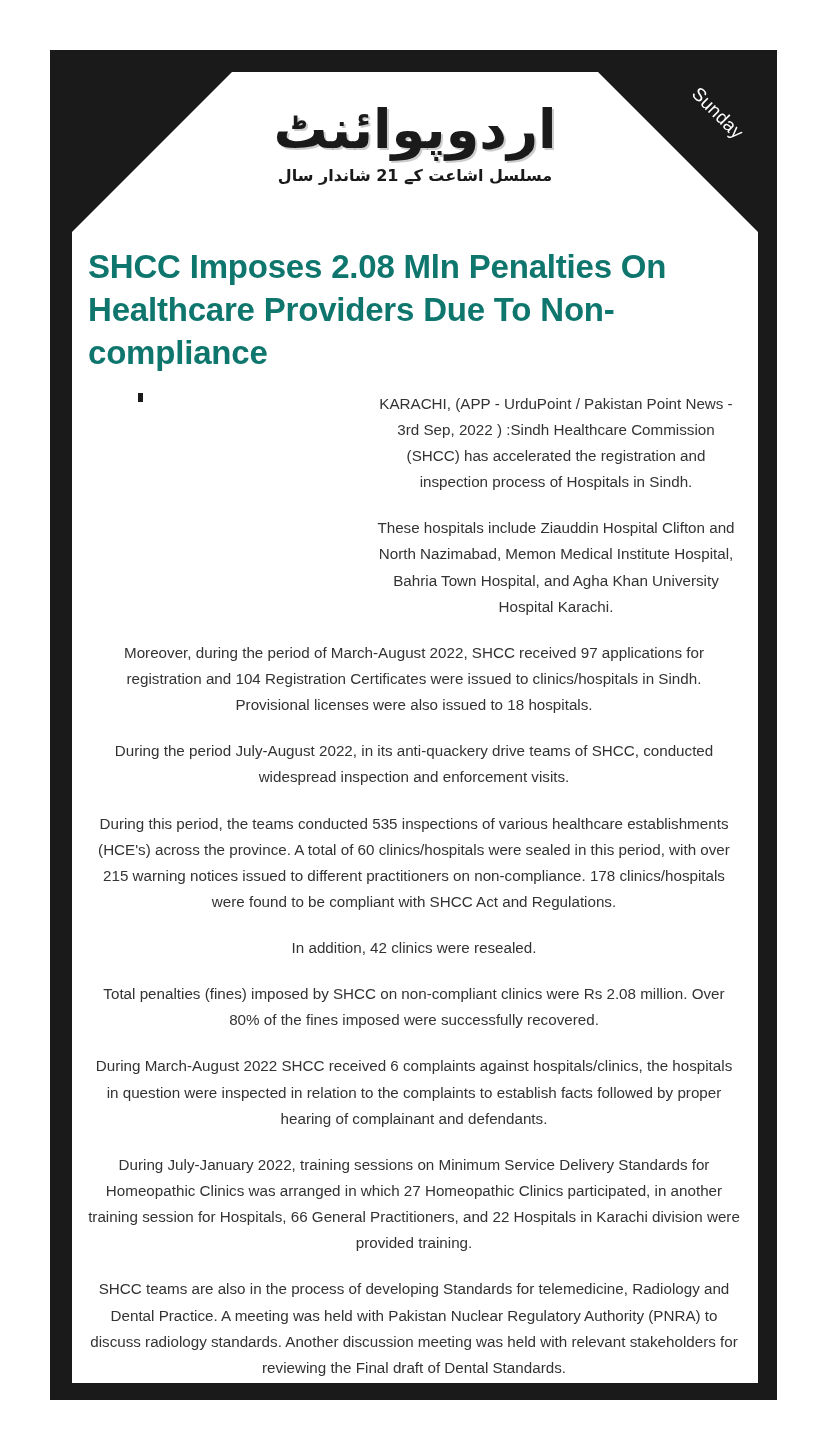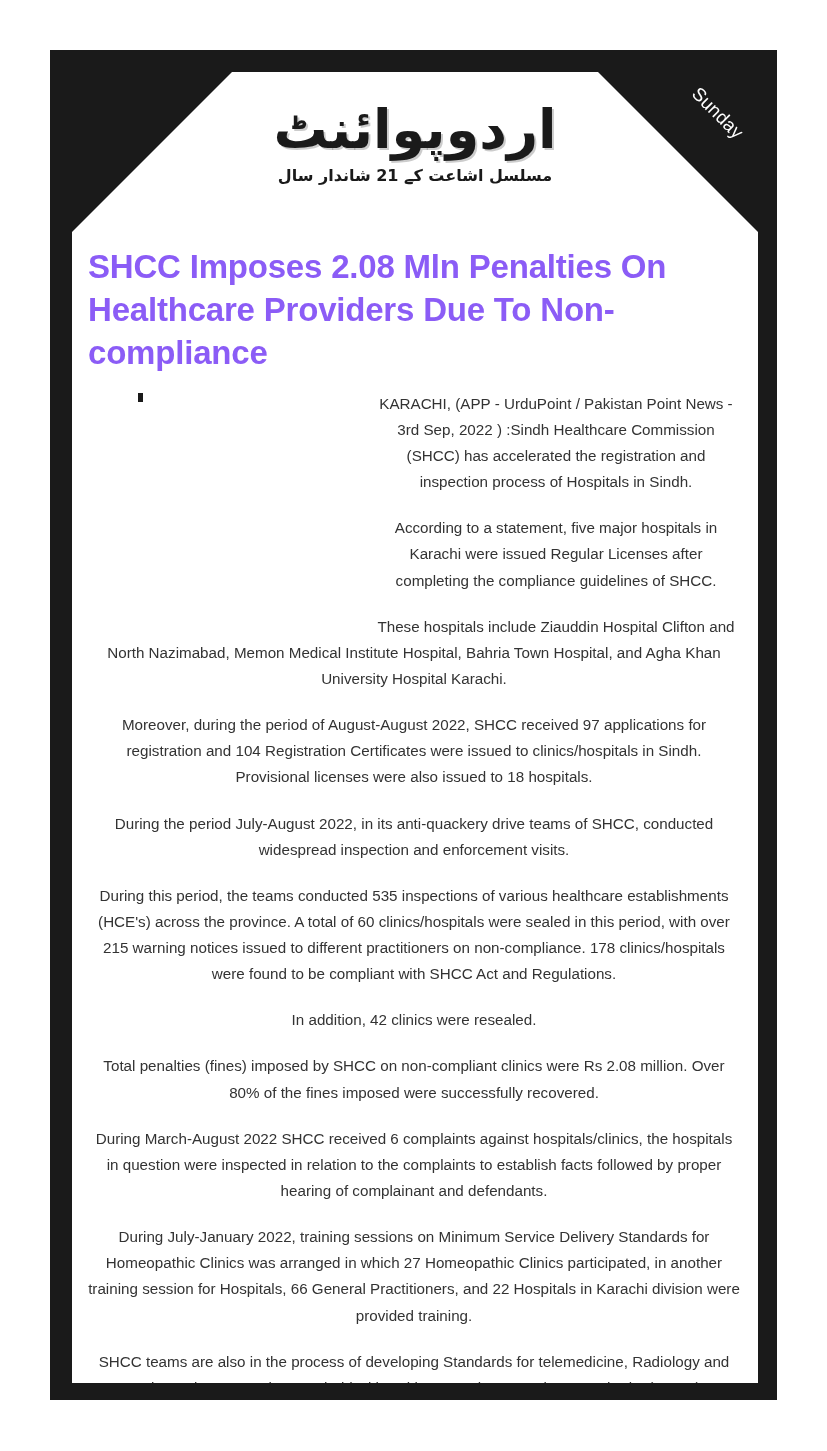--- a/index.html
+++ b/index.html
@@ -118,21 +118,21 @@
   
   .article {
     padding: 0 18px 22px 16px;
   }
 
   .headline {
     margin: 12px 0 16px 0;
     font-size: 33px;
     line-height: 1.30;
     font-weight: 700;
-    color: #8b5cf6;
+    color: #0f766e;
     letter-spacing: -0.2px;
     font-family: "Liberation Sans", sans-serif;
   }
 
   
   .media-float {
     float: left;
     width: 272px;
     height: 238px;
     margin: 2px 12px 4px 0;
@@ -179,23 +179,22 @@
 
     <div class="article">
       <h1 class="headline">SHCC Imposes 2.08 Mln Penalties On Healthcare Providers Due To Non-compliance</h1>
 
       <div class="media-float">
         <span class="broken-mark"></span>
       </div>
 
       <div id="paragraphs">
           <p class="para">KARACHI, (APP - UrduPoint / Pakistan Point News - 3rd Sep, 2022 ) :Sindh Healthcare Commission (SHCC) has accelerated the registration and inspection process of Hospitals in Sindh.</p>
-          <p class="para">According to a statement, five major hospitals in Karachi were issued Regular Licenses after completing the compliance guidelines of SHCC.</p>
           <p class="para">These hospitals include Ziauddin Hospital Clifton and North Nazimabad, Memon Medical Institute Hospital, Bahria Town Hospital, and Agha Khan University Hospital Karachi.</p>
-          <p class="para">Moreover, during the period of August-August 2022, SHCC received 97 applications for registration and 104 Registration Certificates were issued to clinics/hospitals in Sindh. Provisional licenses were also issued to 18 hospitals.</p>
+          <p class="para">Moreover, during the period of March-August 2022, SHCC received 97 applications for registration and 104 Registration Certificates were issued to clinics/hospitals in Sindh. Provisional licenses were also issued to 18 hospitals.</p>
           <p class="para">During the period July-August 2022, in its anti-quackery drive teams of SHCC, conducted widespread inspection and enforcement visits.</p>
           <p class="para">During this period, the teams conducted 535 inspections of various healthcare establishments (HCE's) across the province. A total of 60 clinics/hospitals were sealed in this period, with over 215 warning notices issued to different practitioners on non-compliance. 178 clinics/hospitals were found to be compliant with SHCC Act and Regulations.</p>
           <p class="para">In addition, 42 clinics were resealed.</p>
           <p class="para">Total penalties (fines) imposed by SHCC on non-compliant clinics were Rs 2.08 million. Over 80% of the fines imposed were successfully recovered.</p>
           <p class="para">During March-August 2022 SHCC received 6 complaints against hospitals/clinics, the hospitals in question were inspected in relation to the complaints to establish facts followed by proper hearing of complainant and defendants.</p>
           <p class="para">During July-January 2022, training sessions on Minimum Service Delivery Standards for Homeopathic Clinics was arranged in which 27 Homeopathic Clinics participated, in another training session for Hospitals, 66 General Practitioners, and 22 Hospitals in Karachi division were provided training.</p>
           <p class="para">SHCC teams are also in the process of developing Standards for telemedicine, Radiology and Dental Practice. A meeting was held with Pakistan Nuclear Regulatory Authority (PNRA) to discuss radiology standards. Another discussion meeting was held with relevant stakeholders for reviewing the Final draft of Dental Standards.</p>
         </div>
     </div>
 

